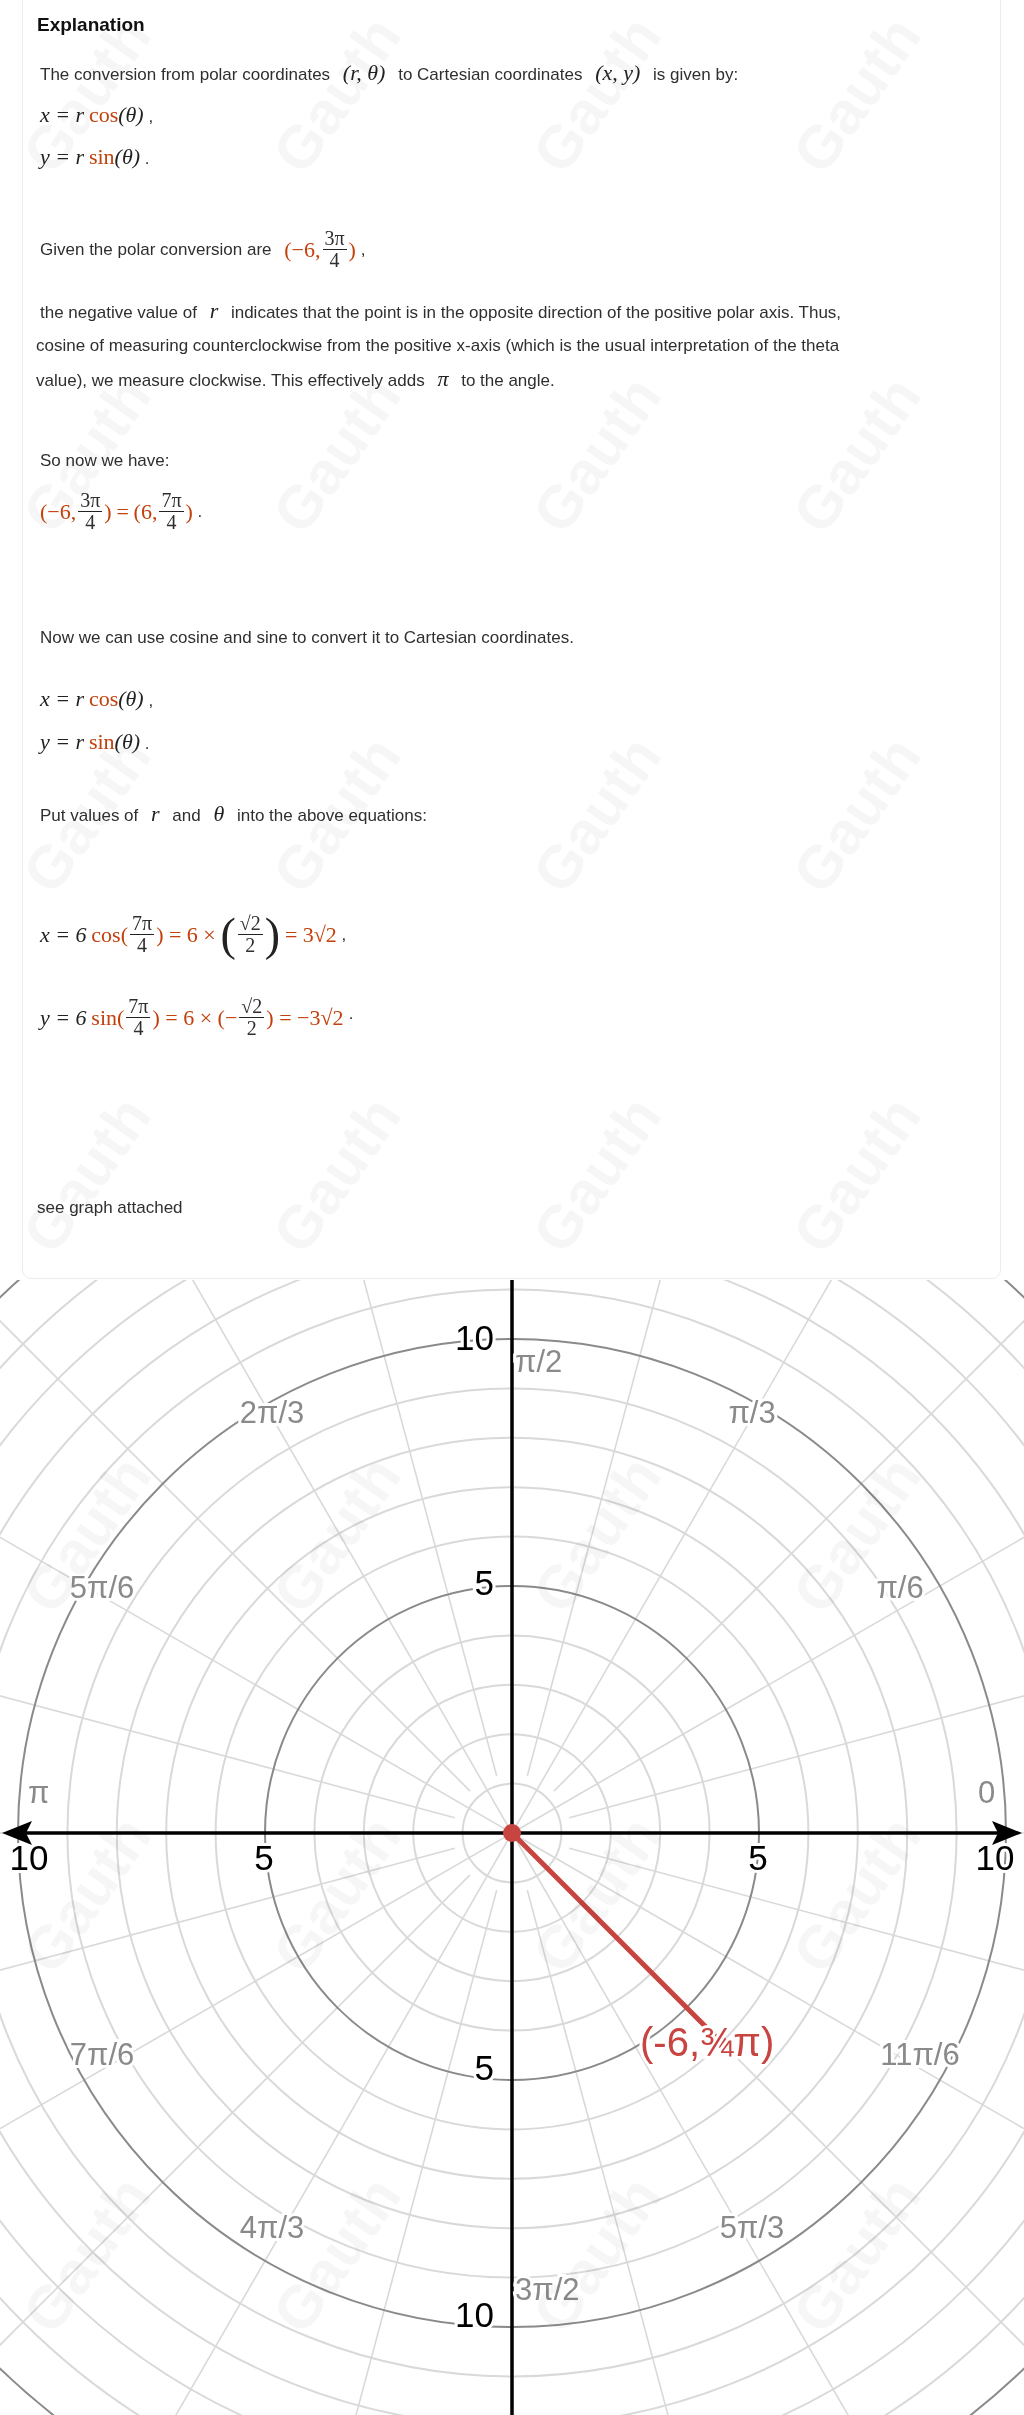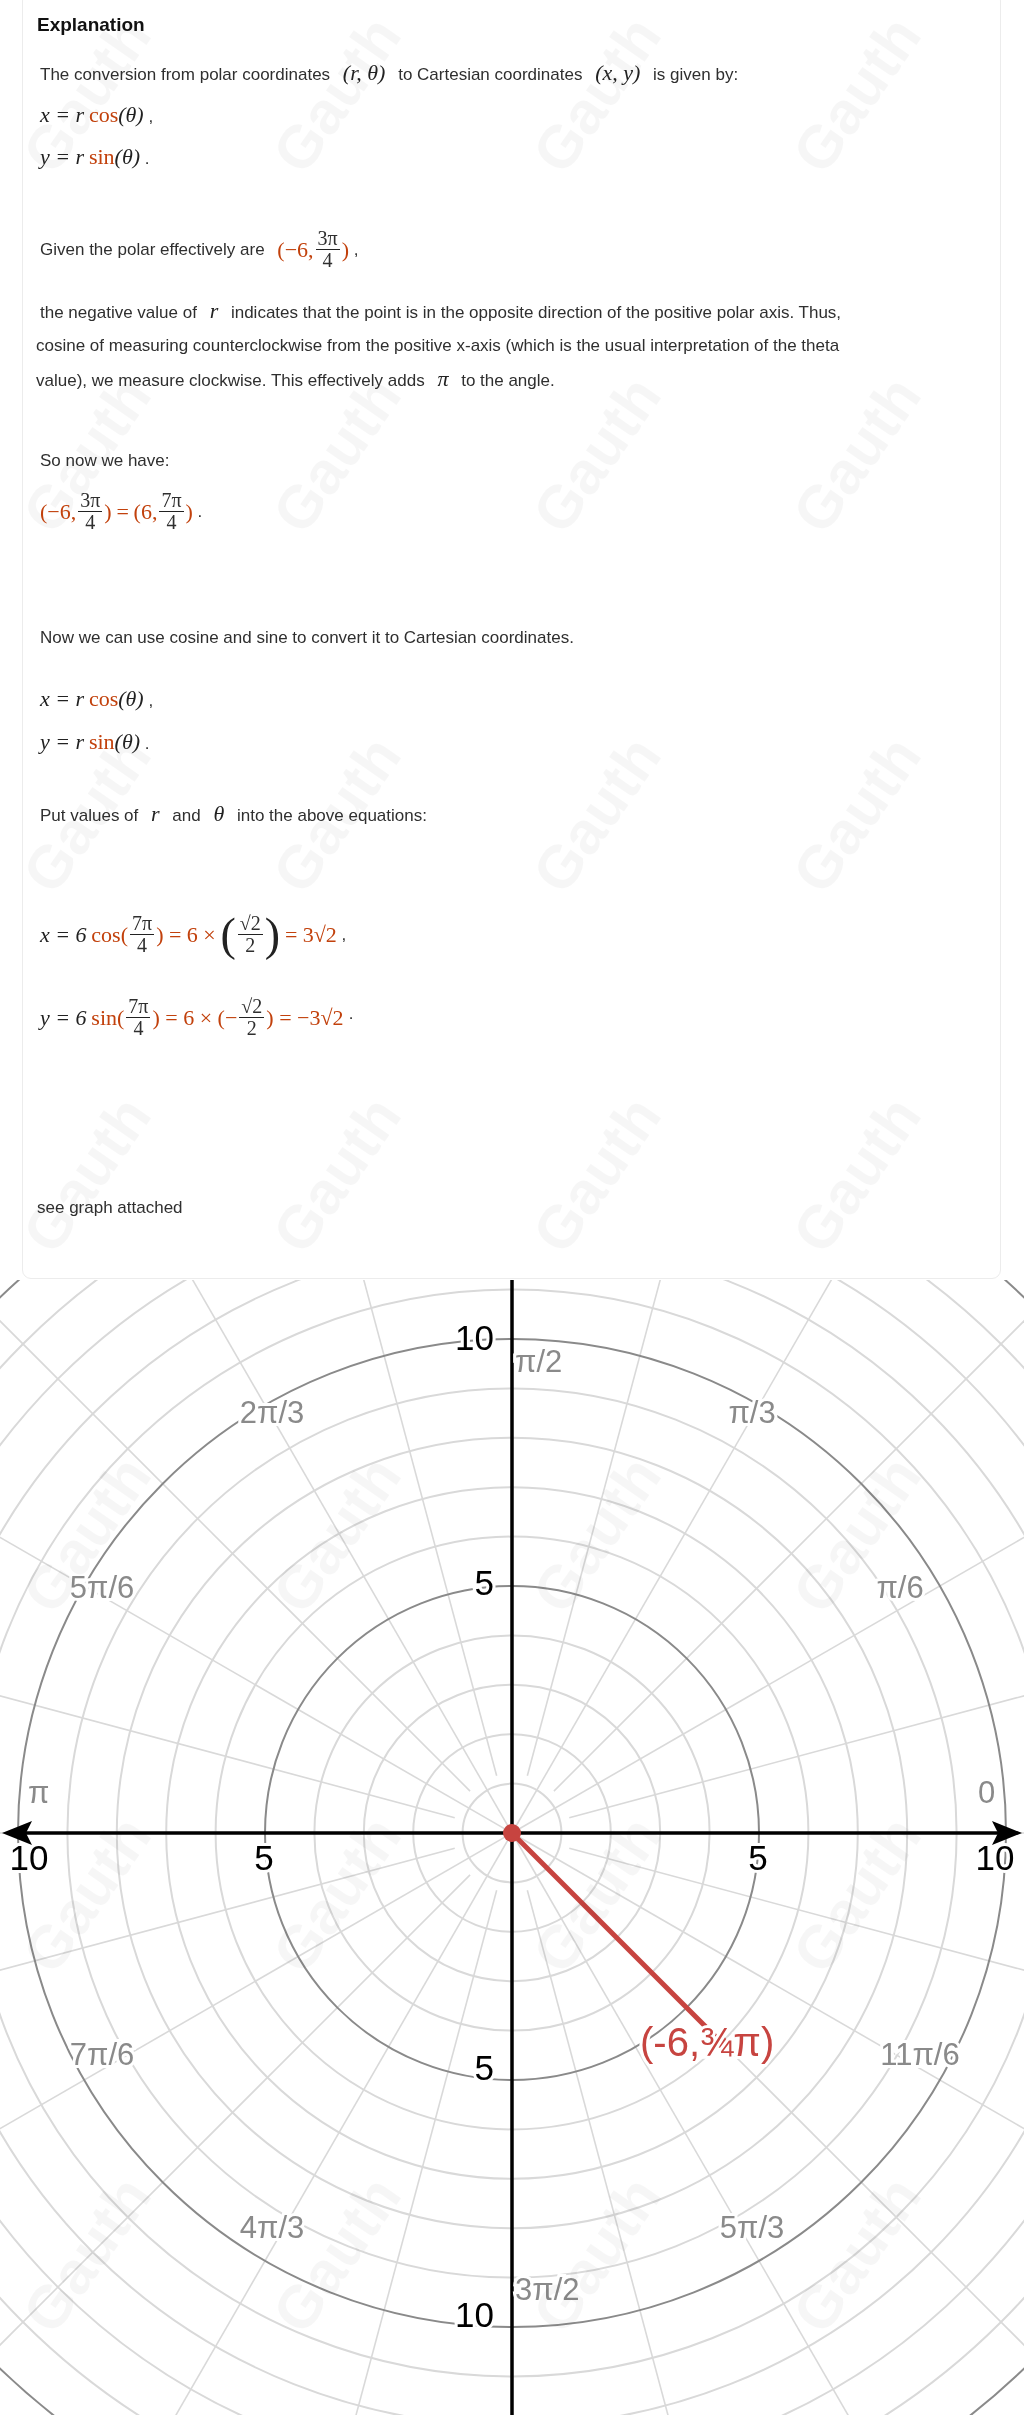--- a/index.html
+++ b/index.html
@@ -133,21 +133,21 @@
     <span class="mr">cos</span><span class="m">(θ)</span>
     <span>,</span>
   </div>
   <div class="row" style="top:144px;">
     <span class="m">y = r</span>
     <span class="mr">sin</span><span class="m">(θ)</span>
     <span>.</span>
   </div>
 
   <div class="row" style="top:228px;">
-    <span style="vertical-align:middle;">Given the polar effectively are</span><span class="gap"></span>
+    <span style="vertical-align:middle;">Given the polar conversion are</span><span class="gap"></span>
     <span class="mr" style="vertical-align:middle;">(−6,</span><span class="frac"><span class="num">3π</span><span class="den">4</span></span><span class="mr" style="vertical-align:middle;">)</span>
     <span style="vertical-align:middle;">,</span>
   </div>
 
   <div class="para" style="top:294px;">
     <div style="padding-left:2px;">
       <span>the negative value of</span><span class="gap"></span>
       <span class="m">r</span><span class="gap"></span>
       <span>indicates that the point is in the opposite direction of the positive polar axis. Thus,</span>
     </div>

